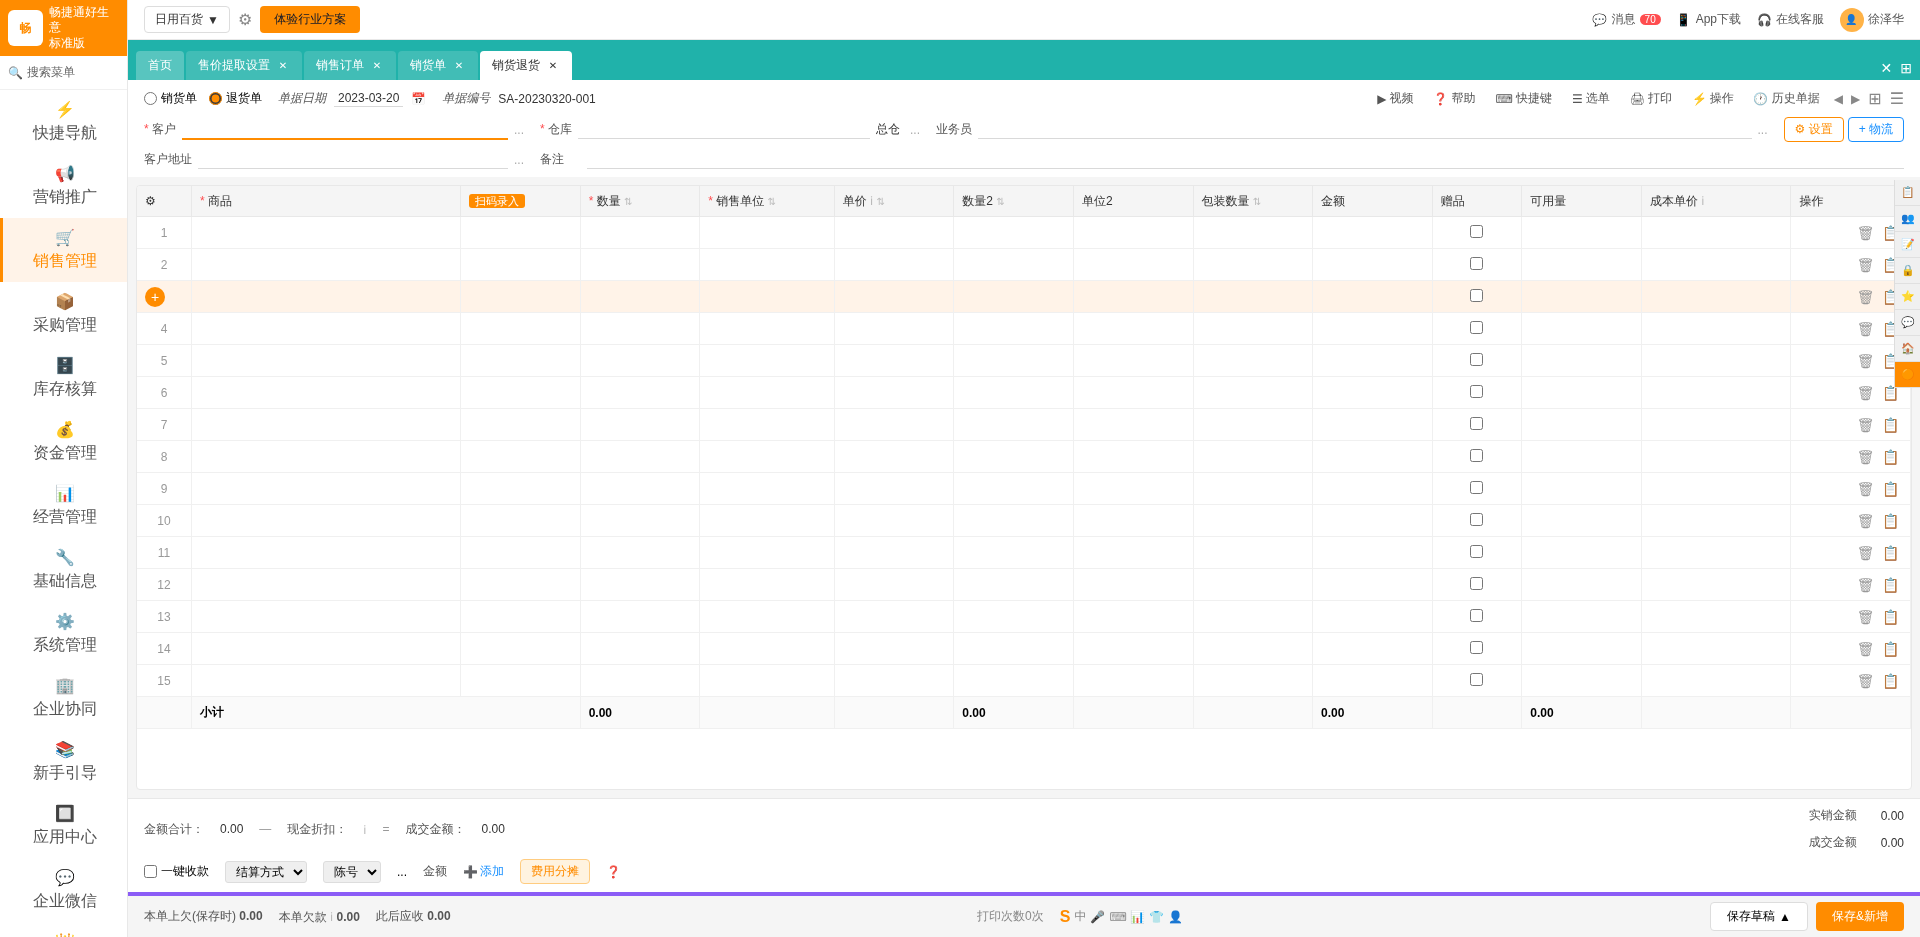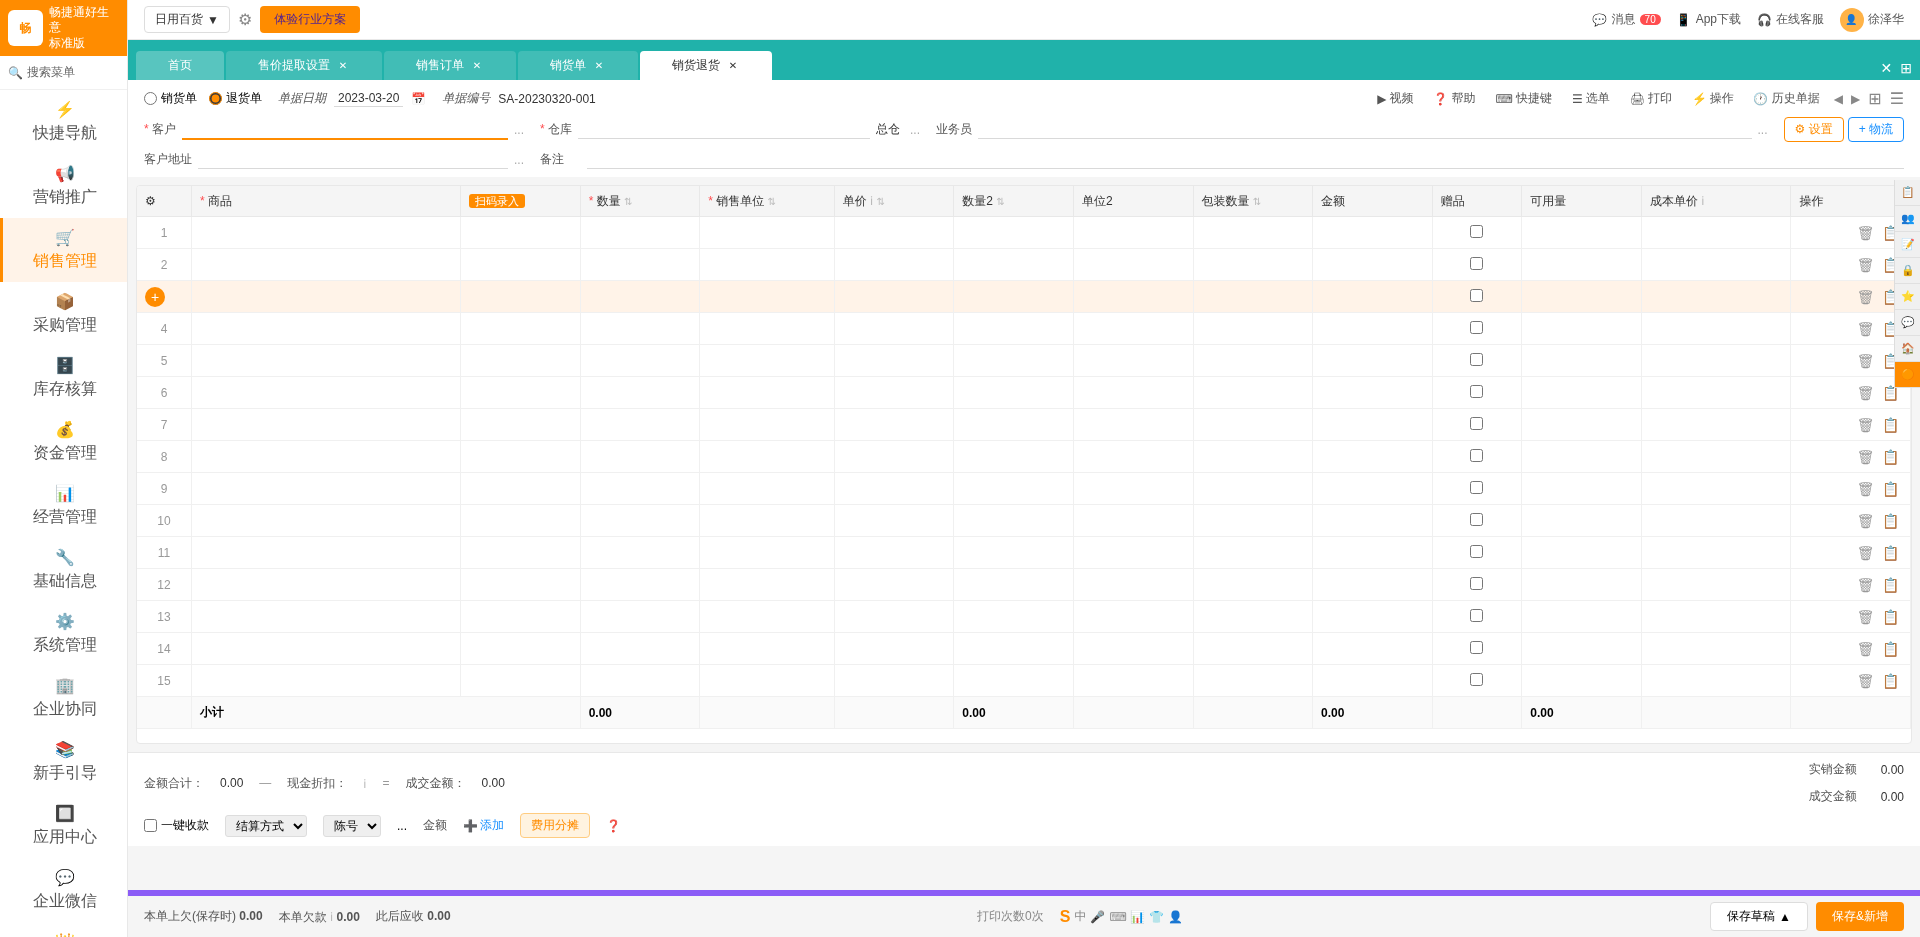--- a/index.html
+++ b/index.html
@@ -17,29 +17,29 @@
     .nav-item .nav-label { font-size: 16px; }
     .sidebar-bottom { margin-top: auto; padding: 8px; display: flex; justify-content: space-between; border-top: 1px solid #f0f0f0; }
 
     
     .main { flex: 1; display: flex; flex-direction: column; overflow: hidden; }
 
     
     .topbar { height: 40px; background: #fff; display: flex; align-items: center; justify-content: space-between; padding: 0 16px; border-bottom: 1px solid #e8e8e8; }
     .topbar-left { display: flex; align-items: center; gap: 8px; }
     .topbar-select { display: flex; align-items: center; gap: 4px; padding: 4px 10px; border: 1px solid #ddd; border-radius: 4px; cursor: pointer; color: #333; }
-    .btn-experience { background: #ff8c00; color: #4c1d95; border: none; padding: 5px 14px; border-radius: 4px; cursor: pointer; font-size: 12px; }
+    .btn-experience { background: #ff8c00; color: #0f172a; border: none; padding: 5px 14px; border-radius: 4px; cursor: pointer; font-size: 12px; }
     .topbar-right { display: flex; align-items: center; gap: 16px; color: #555; font-size: 12px; }
     .topbar-right .icon-item { display: flex; align-items: center; gap: 4px; cursor: pointer; }
     .badge { background: #ff4d4f; color: #fff; border-radius: 10px; padding: 0 5px; font-size: 10px; min-width: 16px; text-align: center; }
     .user-avatar { width: 24px; height: 24px; border-radius: 50%; background: #ffb347; display: flex; align-items: center; justify-content: center; color: #fff; font-size: 11px; }
 
     
     .tabbar { height: 40px; background: #20b2aa; display: flex; align-items: flex-end; padding: 0 8px; gap: 2px; }
-    .tab { padding: 6px 32px; border-radius: 4px 4px 0 0; cursor: pointer; font-size: 12px; display: flex; align-items: center; gap: 6px; background: rgba(255,255,255,0.15); color: #fff; }
+    .tab { padding: 6px 12px; border-radius: 4px 4px 0 0; cursor: pointer; font-size: 12px; display: flex; align-items: center; gap: 6px; background: rgba(255,255,255,0.15); color: #fff; }
     .tab.active { background: #fff; color: #333; }
     .tab .close-btn { font-size: 10px; color: inherit; cursor: pointer; }
     .tab.home { background: rgba(255,255,255,0.25); }
     .tab-close { display: flex; align-items: center; justify-content: center; width: 14px; height: 14px; border-radius: 50%; font-size: 10px; }
 
     
     .window-controls { margin-left: auto; display: flex; gap: 8px; padding-bottom: 4px; }
     .win-btn { color: #fff; cursor: pointer; font-size: 14px; }
 
     
@@ -88,21 +88,21 @@
     .footer-row2 { display: flex; align-items: center; gap: 16px; }
     .footer-label { color: #555; }
     .footer-value { color: #333; font-weight: 500; }
     .minus-icon { color: #999; }
     .equals-icon { color: #999; }
     .fee-split-btn { background: #fff3e0; color: #ff8c00; border: 1px solid #ffcc80; padding: 3px 10px; border-radius: 4px; cursor: pointer; }
     .add-btn { color: #1890ff; cursor: pointer; display: flex; align-items: center; gap: 2px; }
     .help-icon { color: #bbb; cursor: pointer; }
 
     
-    .bottom-bar { background: #f5f5f5; padding: 6px 16px; display: flex; align-items: center; justify-content: space-between; border-top: 6px solid #8b5cf6; margin-top: 44px; }
+    .bottom-bar { background: #f5f5f5; padding: 6px 16px; display: flex; align-items: center; justify-content: space-between; border-top: 4px solid #8b5cf6; }
     .bottom-info { display: flex; gap: 16px; color: #555; }
     .bottom-actions { display: flex; gap: 8px; }
     .btn-save-draft { border: 1px solid #ddd; background: #fff; padding: 5px 16px; border-radius: 4px; cursor: pointer; display: flex; align-items: center; gap: 4px; }
     .btn-save-new { background: #ff8c00; color: #fff; border: none; padding: 5px 16px; border-radius: 4px; cursor: pointer; }
 
     
     .table-input { border: none; outline: none; width: 100%; background: transparent; font-size: 12px; }
     .active-row .table-input { background: transparent; }
 
     

